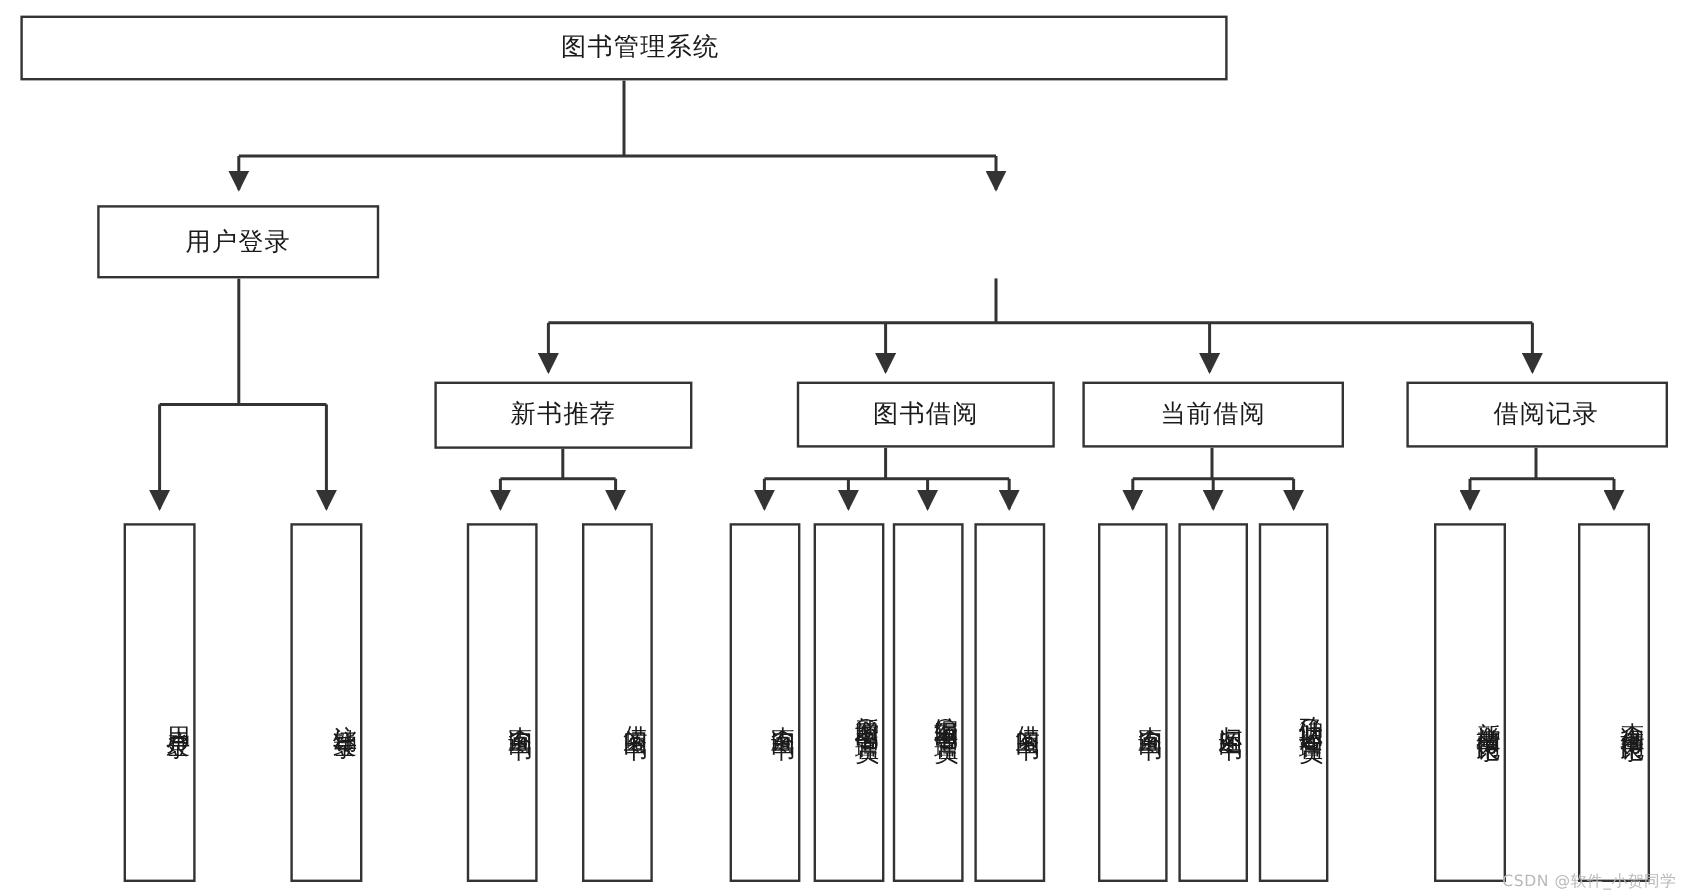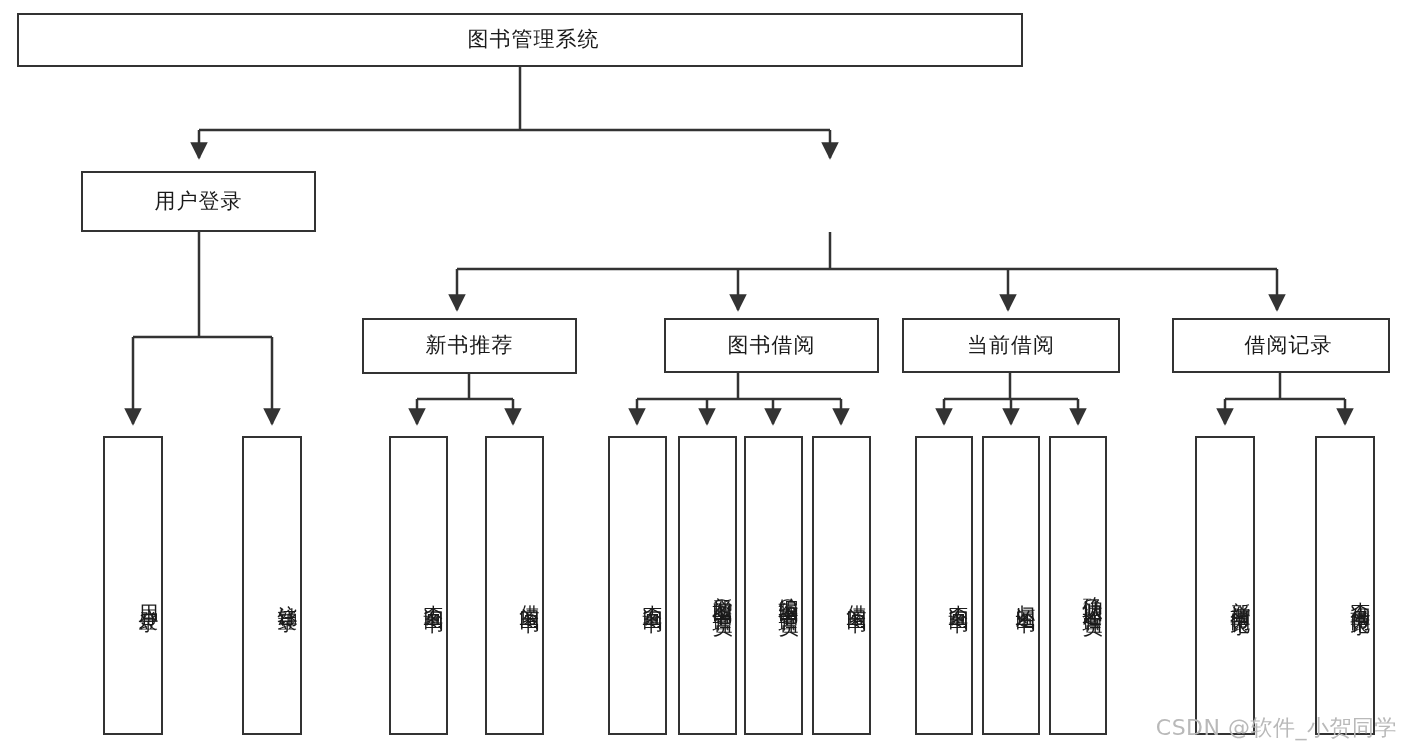--- a/index.html
+++ b/index.html
@@ -53,21 +53,21 @@
   }
   .node.vert > span {
     writing-mode: vertical-rl;
     text-orientation: upright;
     display: block;
   }
   .watermark {
     position: absolute;
     right: 8px;
     bottom: 4px;
-    font-size: 22px;
+    font-size: 13px;
     color: #b9b9b9;
     white-space: nowrap;
     letter-spacing: 0.5px;
   }
 </style>
 </head>
 <body>
 
 <div id="canvas">
 

